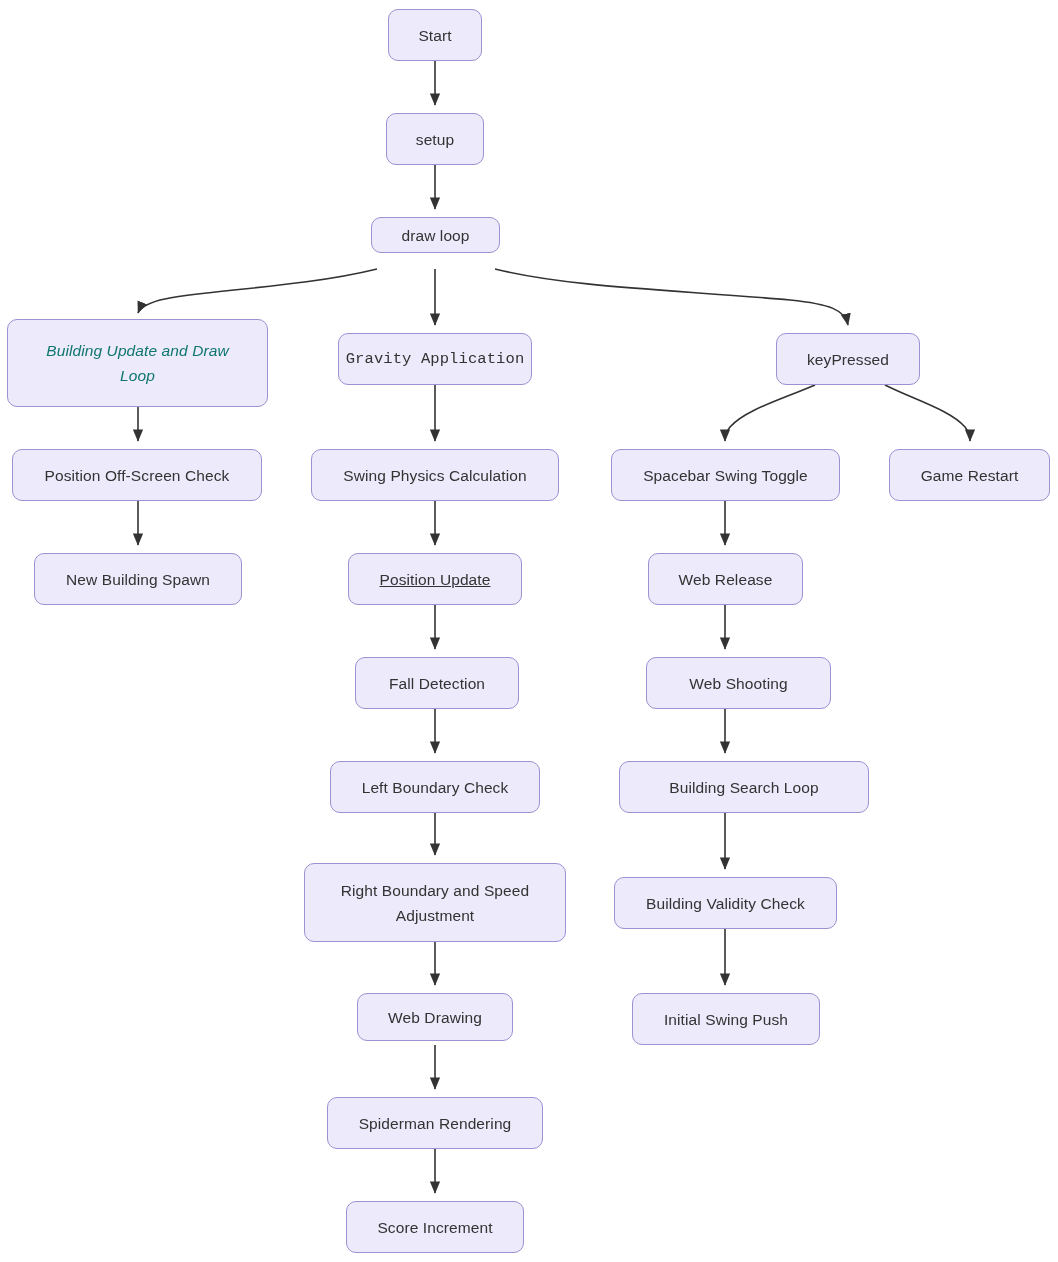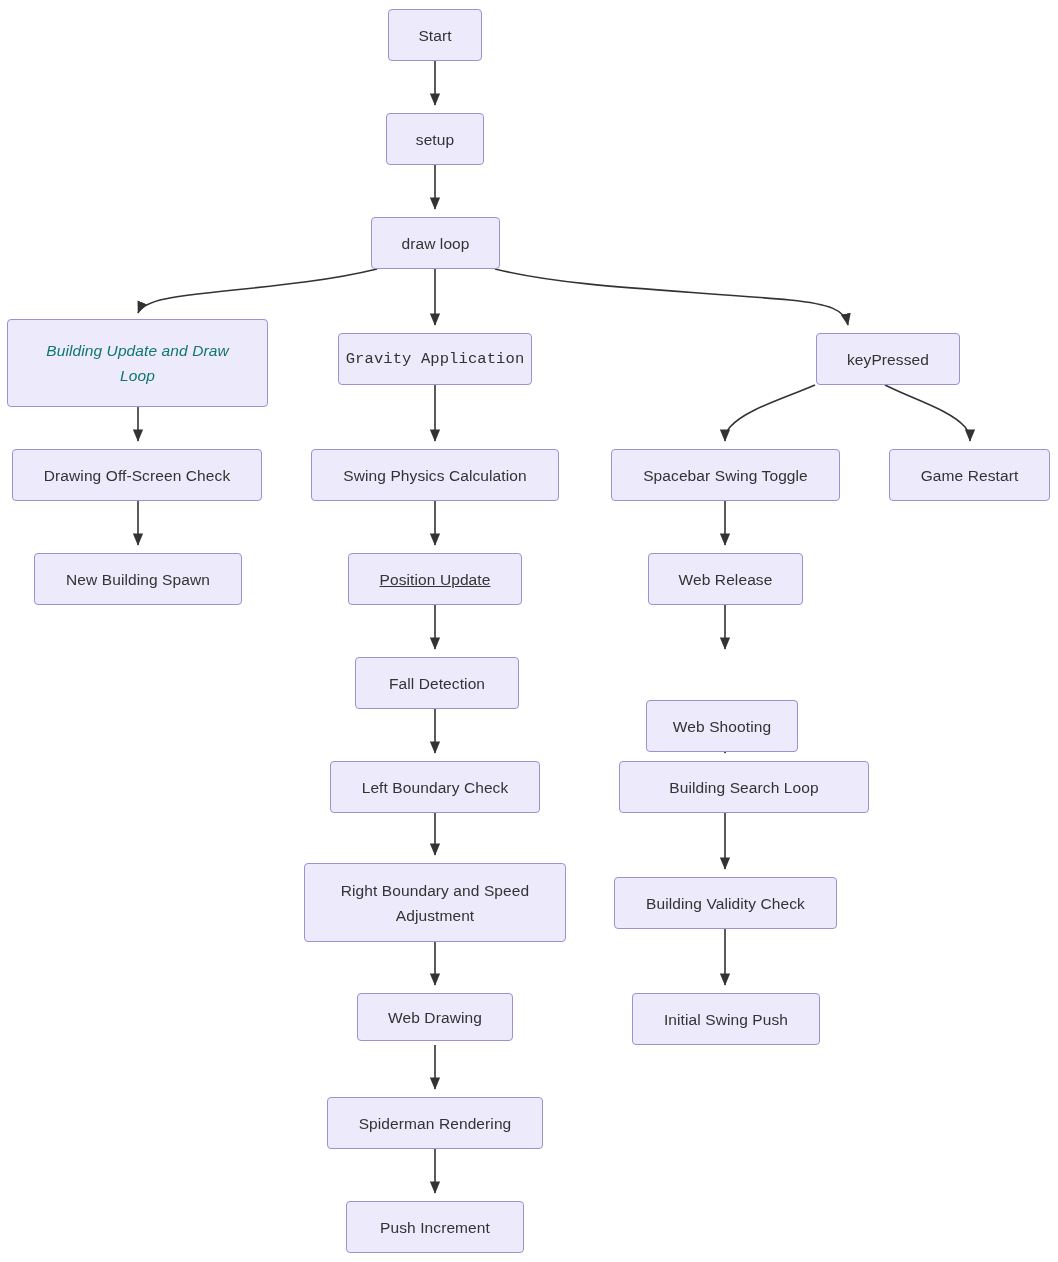--- a/index.html
+++ b/index.html
@@ -31,21 +31,21 @@
   .edge-path {
     fill: none;
     stroke: #333333;
     stroke-width: 1.6px;
   }
   .node-box {
     position: absolute;
     box-sizing: border-box;
     background: #ECEAFB;
     border: 1.3px solid #9F90D2;
-    border-radius: 4px;
+    border-radius: 10px;
     display: flex;
     align-items: center;
     justify-content: center;
     text-align: center;
     color: #333333;
     font-family: "Liberation Sans", sans-serif;
     font-size: 15.5px;
     line-height: 25px;
     letter-spacing: 0.1px;
     padding: 0 6px;
@@ -92,35 +92,35 @@
       </g>
   </svg>
 
   <div id="nodes-layer">
       <div class="node-box" style="left: 388px; top: 9px; width: 94px; height: 52px; background: rgb(236, 234, 251); border-color: rgb(159, 144, 210); color: rgb(51, 51, 51);">
         <span class="node-label">Start</span>
       </div>
       <div class="node-box" style="left: 386px; top: 113px; width: 98px; height: 52px; background: rgb(236, 234, 251); border-color: rgb(159, 144, 210); color: rgb(51, 51, 51); justify-content: center;">
         <span class="node-label">setup</span>
       </div>
-      <div class="node-box" style="left: 371px; top: 217px; width: 129px; height: 52px; background: rgb(236, 234, 251); border-color: rgb(159, 144, 210); color: rgb(51, 51, 51);">
+      <div class="node-box" style="left: 371px; top: 217px; width: 129px; height: 36px; background: rgb(236, 234, 251); border-color: rgb(159, 144, 210); color: rgb(51, 51, 51);">
         <span class="node-label">draw loop</span>
       </div>
       <div class="node-box" style="left: 7px; top: 319px; width: 261px; height: 88px; background: rgb(236, 234, 251); border-color: rgb(159, 144, 210); color: #0f766e; font-style: italic;">
         <span class="node-label">Building Update and Draw
 Loop</span>
       </div>
       <div class="node-box" style="left: 338px; top: 333px; width: 194px; height: 52px; background: rgb(236, 234, 251); border-color: rgb(159, 144, 210); color: rgb(51, 51, 51); font-family: Liberation Mono, monospace;">
         <span class="node-label">Gravity Application</span>
       </div>
-      <div class="node-box" style="left: 776px; top: 333px; width: 144px; height: 52px; background: rgb(236, 234, 251); border-color: rgb(159, 144, 210); color: rgb(51, 51, 51); margin-left: 40px;">
+      <div class="node-box" style="left: 776px; top: 333px; width: 144px; height: 52px; background: rgb(236, 234, 251); border-color: rgb(159, 144, 210); color: rgb(51, 51, 51);">
         <span class="node-label">keyPressed</span>
       </div>
       <div class="node-box" style="left: 12px; top: 449px; width: 250px; height: 52px; background: rgb(236, 234, 251); border-color: rgb(159, 144, 210); color: rgb(51, 51, 51);">
-        <span class="node-label">Drawing Off-Screen Check</span>
+        <span class="node-label">Position Off-Screen Check</span>
       </div>
       <div class="node-box" style="left: 311px; top: 449px; width: 248px; height: 52px; background: rgb(236, 234, 251); border-color: rgb(159, 144, 210); color: rgb(51, 51, 51);">
         <span class="node-label">Swing Physics Calculation</span>
       </div>
       <div class="node-box" style="left: 611px; top: 449px; width: 229px; height: 52px; background: rgb(236, 234, 251); border-color: rgb(159, 144, 210); color: rgb(51, 51, 51);">
         <span class="node-label">Spacebar Swing Toggle</span>
       </div>
       <div class="node-box" style="left: 889px; top: 449px; width: 161px; height: 52px; background: rgb(236, 234, 251); border-color: rgb(159, 144, 210); color: rgb(51, 51, 51);">
         <span class="node-label">Game Restart</span>
       </div>
@@ -129,21 +129,21 @@
       </div>
       <div class="node-box" style="left: 348px; top: 553px; width: 174px; height: 52px; background: rgb(236, 234, 251); border-color: rgb(159, 144, 210); color: rgb(51, 51, 51); text-decoration: underline;">
         <span class="node-label">Position Update</span>
       </div>
       <div class="node-box" style="left: 648px; top: 553px; width: 155px; height: 52px; background: rgb(236, 234, 251); border-color: rgb(159, 144, 210); color: rgb(51, 51, 51);">
         <span class="node-label">Web Release</span>
       </div>
       <div class="node-box" style="left: 355px; top: 657px; width: 164px; height: 52px; background: rgb(236, 234, 251); border-color: rgb(159, 144, 210); color: rgb(51, 51, 51);">
         <span class="node-label">Fall Detection</span>
       </div>
-      <div class="node-box" style="left: 646px; top: 657px; width: 152px; height: 52px; background: rgb(236, 234, 251); border-color: rgb(159, 144, 210); color: rgb(51, 51, 51); margin-top: 43px;">
+      <div class="node-box" style="left: 646px; top: 657px; width: 185px; height: 52px; background: rgb(236, 234, 251); border-color: rgb(159, 144, 210); color: rgb(51, 51, 51);">
         <span class="node-label">Web Shooting</span>
       </div>
       <div class="node-box" style="left: 330px; top: 761px; width: 210px; height: 52px; background: rgb(236, 234, 251); border-color: rgb(159, 144, 210); color: rgb(51, 51, 51);">
         <span class="node-label">Left Boundary Check</span>
       </div>
       <div class="node-box" style="left: 619px; top: 761px; width: 250px; height: 52px; background: rgb(236, 234, 251); border-color: rgb(159, 144, 210); color: rgb(51, 51, 51);">
         <span class="node-label">Building Search Loop</span>
       </div>
       <div class="node-box" style="left: 304px; top: 863px; width: 262px; height: 79px; background: rgb(236, 234, 251); border-color: rgb(159, 144, 210); color: rgb(51, 51, 51);">
         <span class="node-label">Right Boundary and Speed
@@ -155,17 +155,17 @@
       <div class="node-box" style="left: 357px; top: 993px; width: 156px; height: 48px; background: rgb(236, 234, 251); border-color: rgb(159, 144, 210); color: rgb(51, 51, 51);">
         <span class="node-label">Web Drawing</span>
       </div>
       <div class="node-box" style="left: 632px; top: 993px; width: 188px; height: 52px; background: rgb(236, 234, 251); border-color: rgb(159, 144, 210); color: rgb(51, 51, 51);">
         <span class="node-label">Initial Swing Push</span>
       </div>
       <div class="node-box" style="left: 327px; top: 1097px; width: 216px; height: 52px; background: rgb(236, 234, 251); border-color: rgb(159, 144, 210); color: rgb(51, 51, 51);">
         <span class="node-label">Spiderman Rendering</span>
       </div>
       <div class="node-box" style="left: 346px; top: 1201px; width: 178px; height: 52px; background: rgb(236, 234, 251); border-color: rgb(159, 144, 210); color: rgb(51, 51, 51);">
-        <span class="node-label">Push Increment</span>
+        <span class="node-label">Score Increment</span>
       </div>
     </div>
 
 </div>
 
 </body></html>

